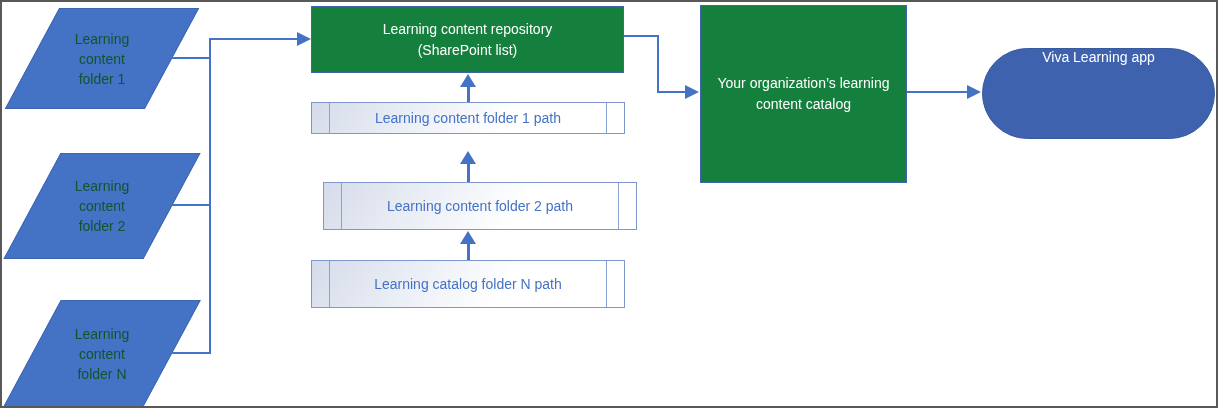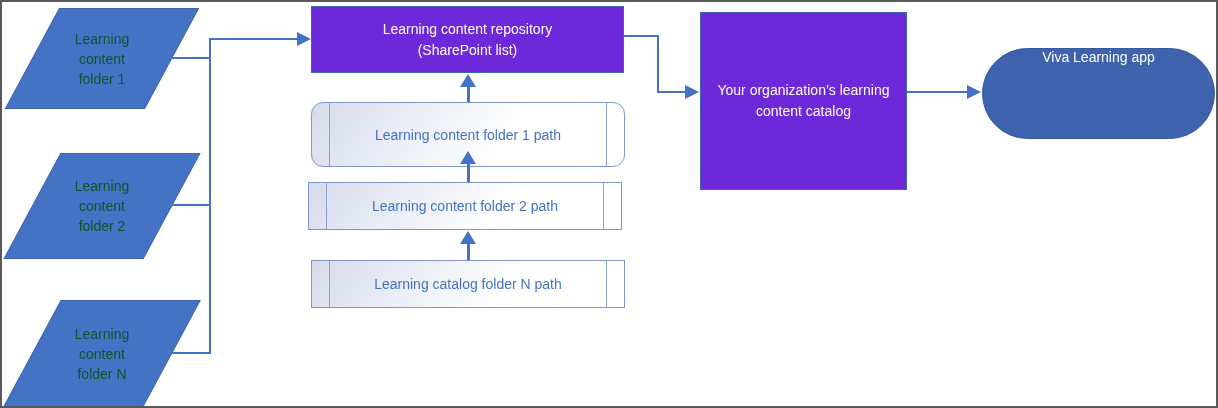--- a/index.html
+++ b/index.html
@@ -23,21 +23,21 @@
   .para-label{
     position:absolute;inset:0;
     display:flex;align-items:center;justify-content:center;
     text-align:center;color:#14532d;
     font-size:14px;line-height:20px;
     white-space:pre-line;
   }
   
   .box{
     position:absolute;box-sizing:border-box;
-    background:#6d28d9;border:1.5px solid #3E66B0;
+    background:#15803d;border:1.5px solid #3E66B0;
     display:flex;align-items:center;justify-content:center;
     text-align:center;color:#ffffff;
     font-size:14px;line-height:21px;white-space:pre-line;
   }
   
   .pathbox{
     position:absolute;box-sizing:border-box;
     border:1px solid #7F97CC;
     background:linear-gradient(125deg,#d5dbe9 0%,#e9edf5 30%,#ffffff 62%);
     display:flex;align-items:center;justify-content:center;
@@ -99,42 +99,42 @@
   <div class="line" style="left:207px;top:36px;width:89px;height:2px;"></div>
   <div class="arrow-right" style="left:295px;top:30px;"></div>
 
   <div class="box" style="left:309px;top:4px;width:313px;height:67px;">
     <span>Learning content repository
 (SharePoint list)</span>
   </div>
 
   <div class="arrow-up" style="left:458px;top:72px;"></div>
   <div class="line" style="left:465px;top:84px;width:2.5px;height:16px;"></div>
-  <div class="pathbox" style="left:309px;top:100px;width:314px;height:65px;border-radius:12px;">
+  <div class="pathbox" style="left:309px;top:100px;width:314px;height:32px;">
     <span>Learning content folder 1 path</span>
   </div>
 
   <div class="arrow-up" style="left:458px;top:149px;"></div>
   <div class="line" style="left:465px;top:161px;width:2.5px;height:19px;"></div>
-  <div class="pathbox" style="left:306px;top:180px;width:314px;height:48px;">
+  <div class="pathbox" style="left:321px;top:180px;width:314px;height:48px;">
     <span>Learning content folder 2 path</span>
   </div>
 
   <div class="arrow-up" style="left:458px;top:229px;"></div>
   <div class="line" style="left:465px;top:241px;width:2.5px;height:17px;"></div>
   <div class="pathbox" style="left:309px;top:258px;width:314px;height:48px;">
     <span>Learning catalog folder N path</span>
   </div>
 
   <div class="line" style="left:622px;top:33px;width:35px;height:2px;"></div>
   <div class="line" style="left:655px;top:33px;width:2px;height:57px;"></div>
   <div class="line" style="left:655px;top:89px;width:29px;height:2px;"></div>
   <div class="arrow-right" style="left:683px;top:83px;"></div>
 
-  <div class="box" style="left:698px;top:10px;width:207px;height:178px;">
+  <div class="box" style="left:698px;top:3px;width:207px;height:178px;">
     <span>Your organization’s learning
 content catalog</span>
   </div>
 
   <div class="line" style="left:905px;top:89px;width:61px;height:2px;"></div>
   <div class="arrow-right" style="left:965px;top:83px;"></div>
 
   <div class="stadium" style="left:980px;top:46px;width:233px;height:91px;">
     <span>Viva Learning app</span>
   </div>

